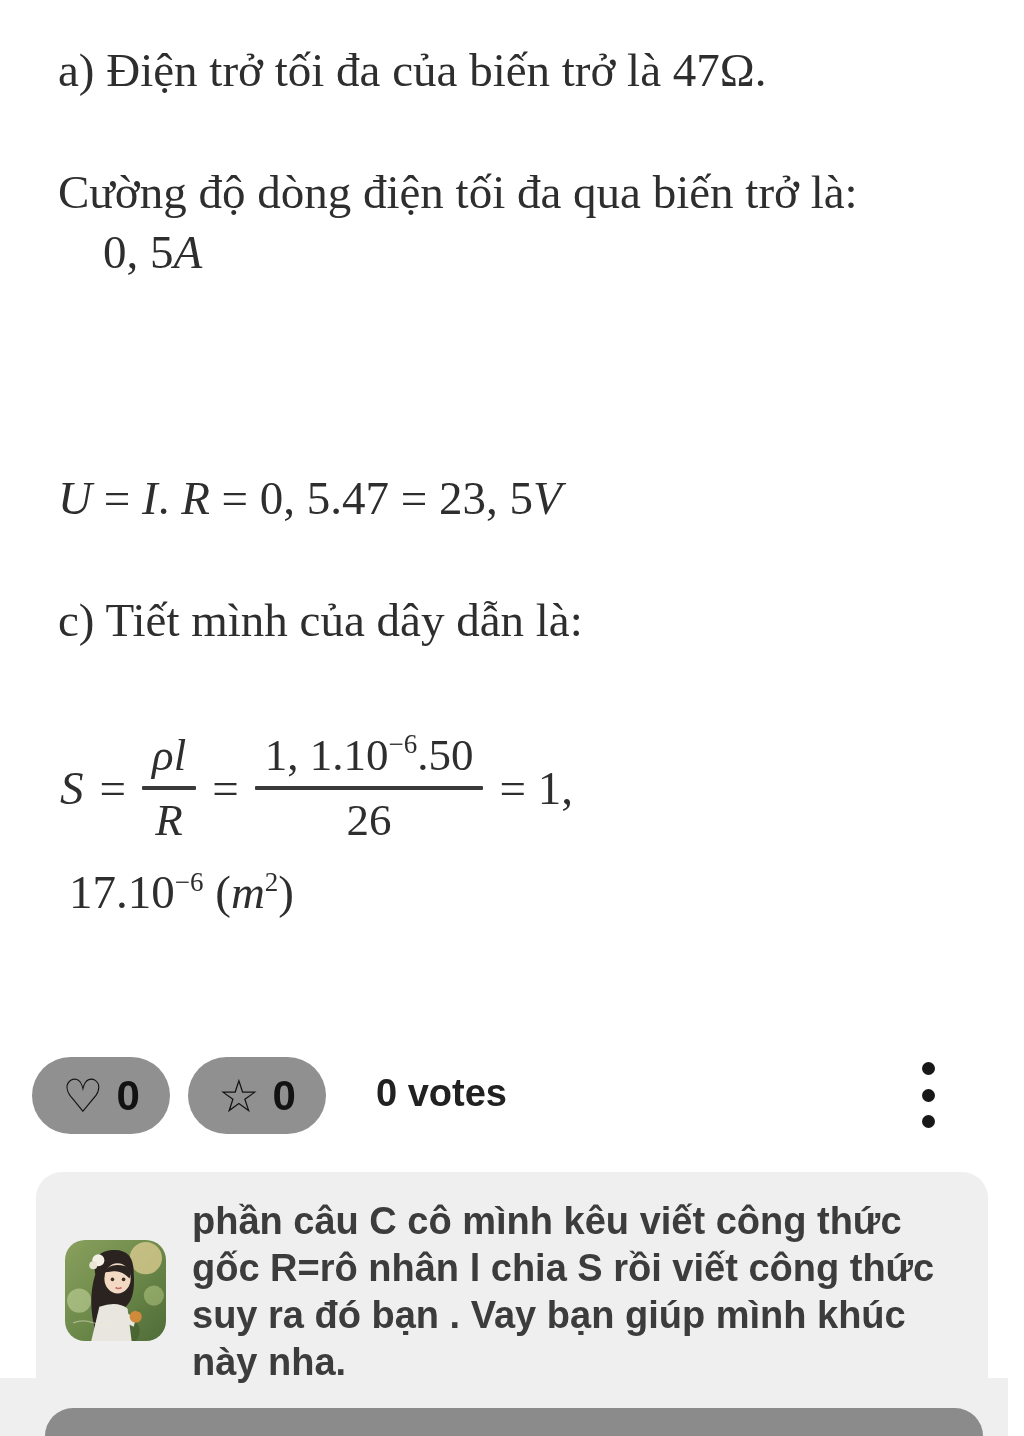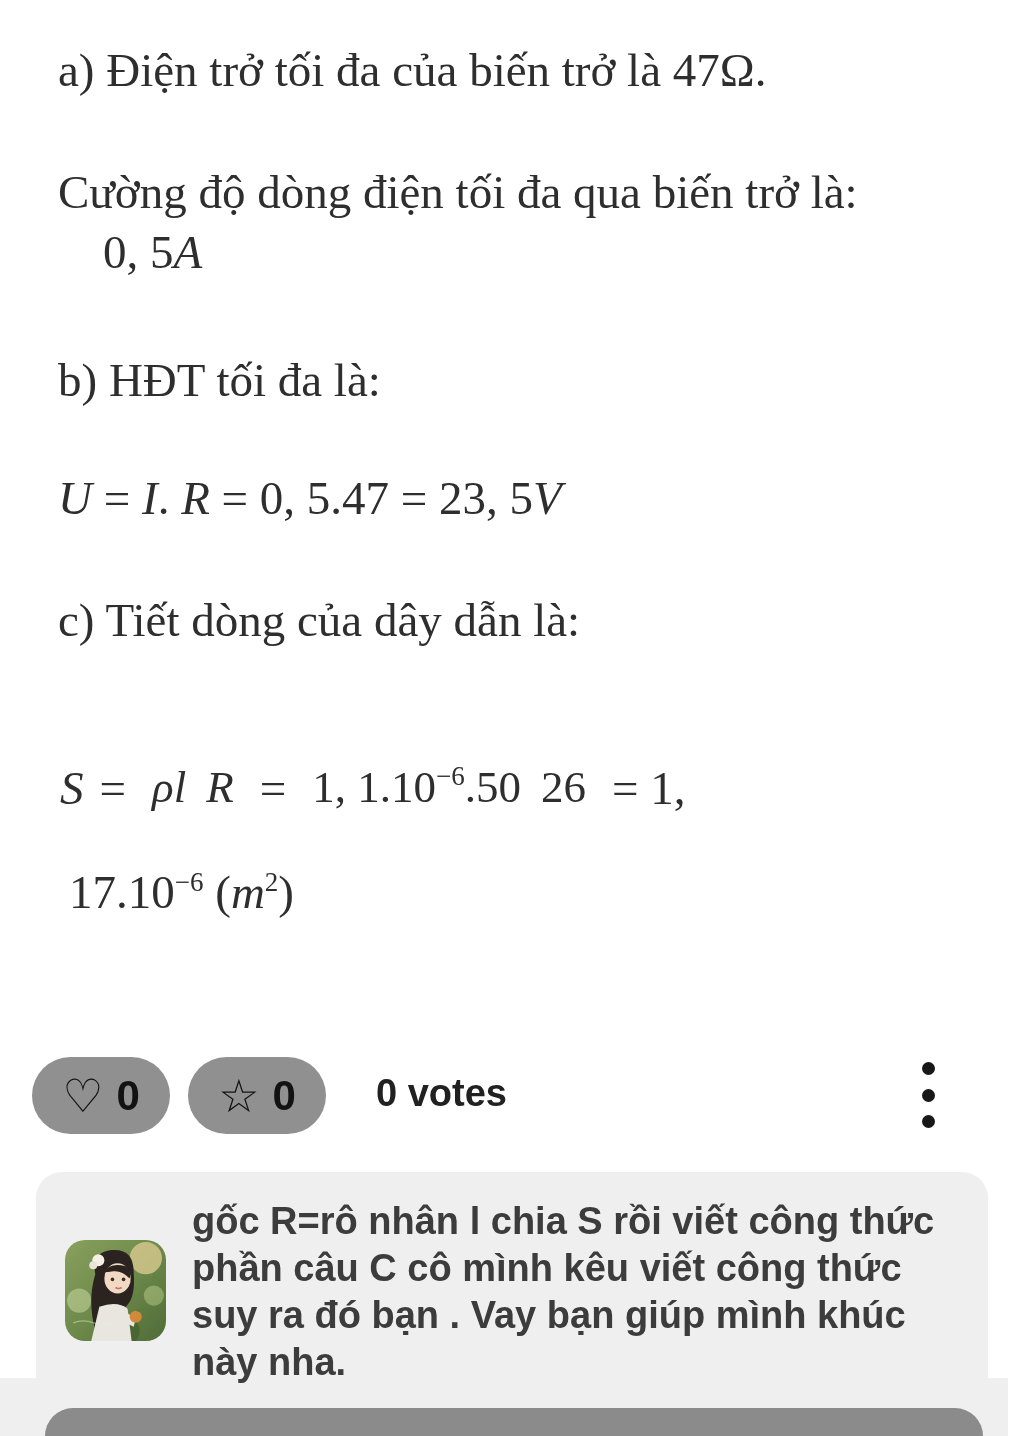--- a/index.html
+++ b/index.html
@@ -4,21 +4,21 @@
 <style>
   html,body{margin:0;padding:0;background:#ffffff;}
   .canvas{position:relative;width:1008px;height:1436px;background:#ffffff;overflow:hidden;
           font-family:"Liberation Serif", serif;color:#2d2d2d;}
 
   
   .tex{position:absolute;left:58px;font-size:47px;line-height:1.2;color:#2e2e2e;white-space:nowrap;}
   .it{font-style:italic;}
   .exp{font-size:27px;line-height:0;vertical-align:0.62em;letter-spacing:0;}
   .eqrow{position:absolute;left:60px;display:flex;align-items:center;gap:16px;font-size:47px;color:#2e2e2e;}
-  .frac{display:inline-flex;flex-direction:row;align-items:center;}
+  .frac{display:inline-flex;flex-direction:column;align-items:center;}
   .frac .num,.frac .den{font-size:45px;line-height:1.05;padding:0 10px;white-space:nowrap;}
   .frac .bar{align-self:stretch;height:4px;background:#3a3a3a;margin:7px 0;border-radius:1px;}
 
   
   .pill{position:absolute;top:1057px;width:138px;height:77px;background:#909090;border-radius:39px;
         display:flex;align-items:center;justify-content:center;gap:13px;cursor:pointer;
         font-family:"Liberation Sans", sans-serif;color:#121212;}
   .pill .icon{font-size:46px;line-height:1;}
   .pill .cnt{font-size:42px;font-weight:700;line-height:1;}
   .votes-label{position:absolute;left:376px;top:1072px;font-family:"Liberation Sans", sans-serif;
@@ -41,25 +41,24 @@
 </head>
 <body>
 
 <div class="canvas">
 
   <div class="tex" style="top:42px;">a) Điện trở tối đa của biến trở là 47Ω.</div>
 
   <div class="tex" style="top:164px;">Cường độ dòng điện tối đa qua biến trở là:</div>
   <div class="tex" style="top:224px;margin-left:45px;"><span>0, 5</span><span class="it">A</span></div>
 
-  <div class="tex" style="top:352px;">b) HĐT tối đa là:</div>
 
   <div class="tex" style="top:470px;text-align:right;"><span class="it">U</span><span> = </span><span class="it">I</span><span>. </span><span class="it">R</span><span> = 0, 5.47 = 23, 5</span><span class="it">V</span></div>
 
-  <div class="tex" style="top:592px;">c) Tiết dòng của dây dẫn là:</div>
+  <div class="tex" style="top:592px;">c) Tiết mình của dây dẫn là:</div>
 
   <div class="eqrow" style="top:718px;height:140px;">
     <span class="it">S</span>
     <span>=</span>
     <span class="frac">
       <span class="num"><span class="it">ρ</span><span class="it">l</span></span>
       <span class="bar"></span>
       <span class="den it">R</span>
     </span>
     <span>=</span>
@@ -115,21 +114,21 @@
       <circle cx="28" cy="25" r="4" fill="#e9e4d5"></circle>
       <path d="M34 66 Q52 60 62 68 L66 100 L26 100 Z" fill="#e9e6df"></path>
       <path d="M58 70 L70 78 L68 86 L60 82 Z" fill="#e9e6df"></path>
       <circle cx="70" cy="76" r="6" fill="#cf8a3a"></circle>
       <path d="M70 70 Q75 66 78 70 Q74 72 70 70 Z" fill="#5d7a3c"></path>
       <path d="M8 82 q10 -4 20 0 q8 3 16 0" stroke="#f0ead8" stroke-width="1.2" fill="none" opacity="0.45"></path>
     </svg>
   </div>
 
   <div class="comment-text">
+    <div>phần câu C cô mình kêu viết công thức</div>
     <div>gốc R=rô nhân l chia S rồi viết công thức</div>
-    <div>phần câu C cô mình kêu viết công thức</div>
     <div>suy ra đó bạn . Vay bạn giúp mình khúc</div>
     <div>này nha.</div>
   </div>
 
   <div class="dark-bar"></div>
 
 </div>
 
 </body></html>

